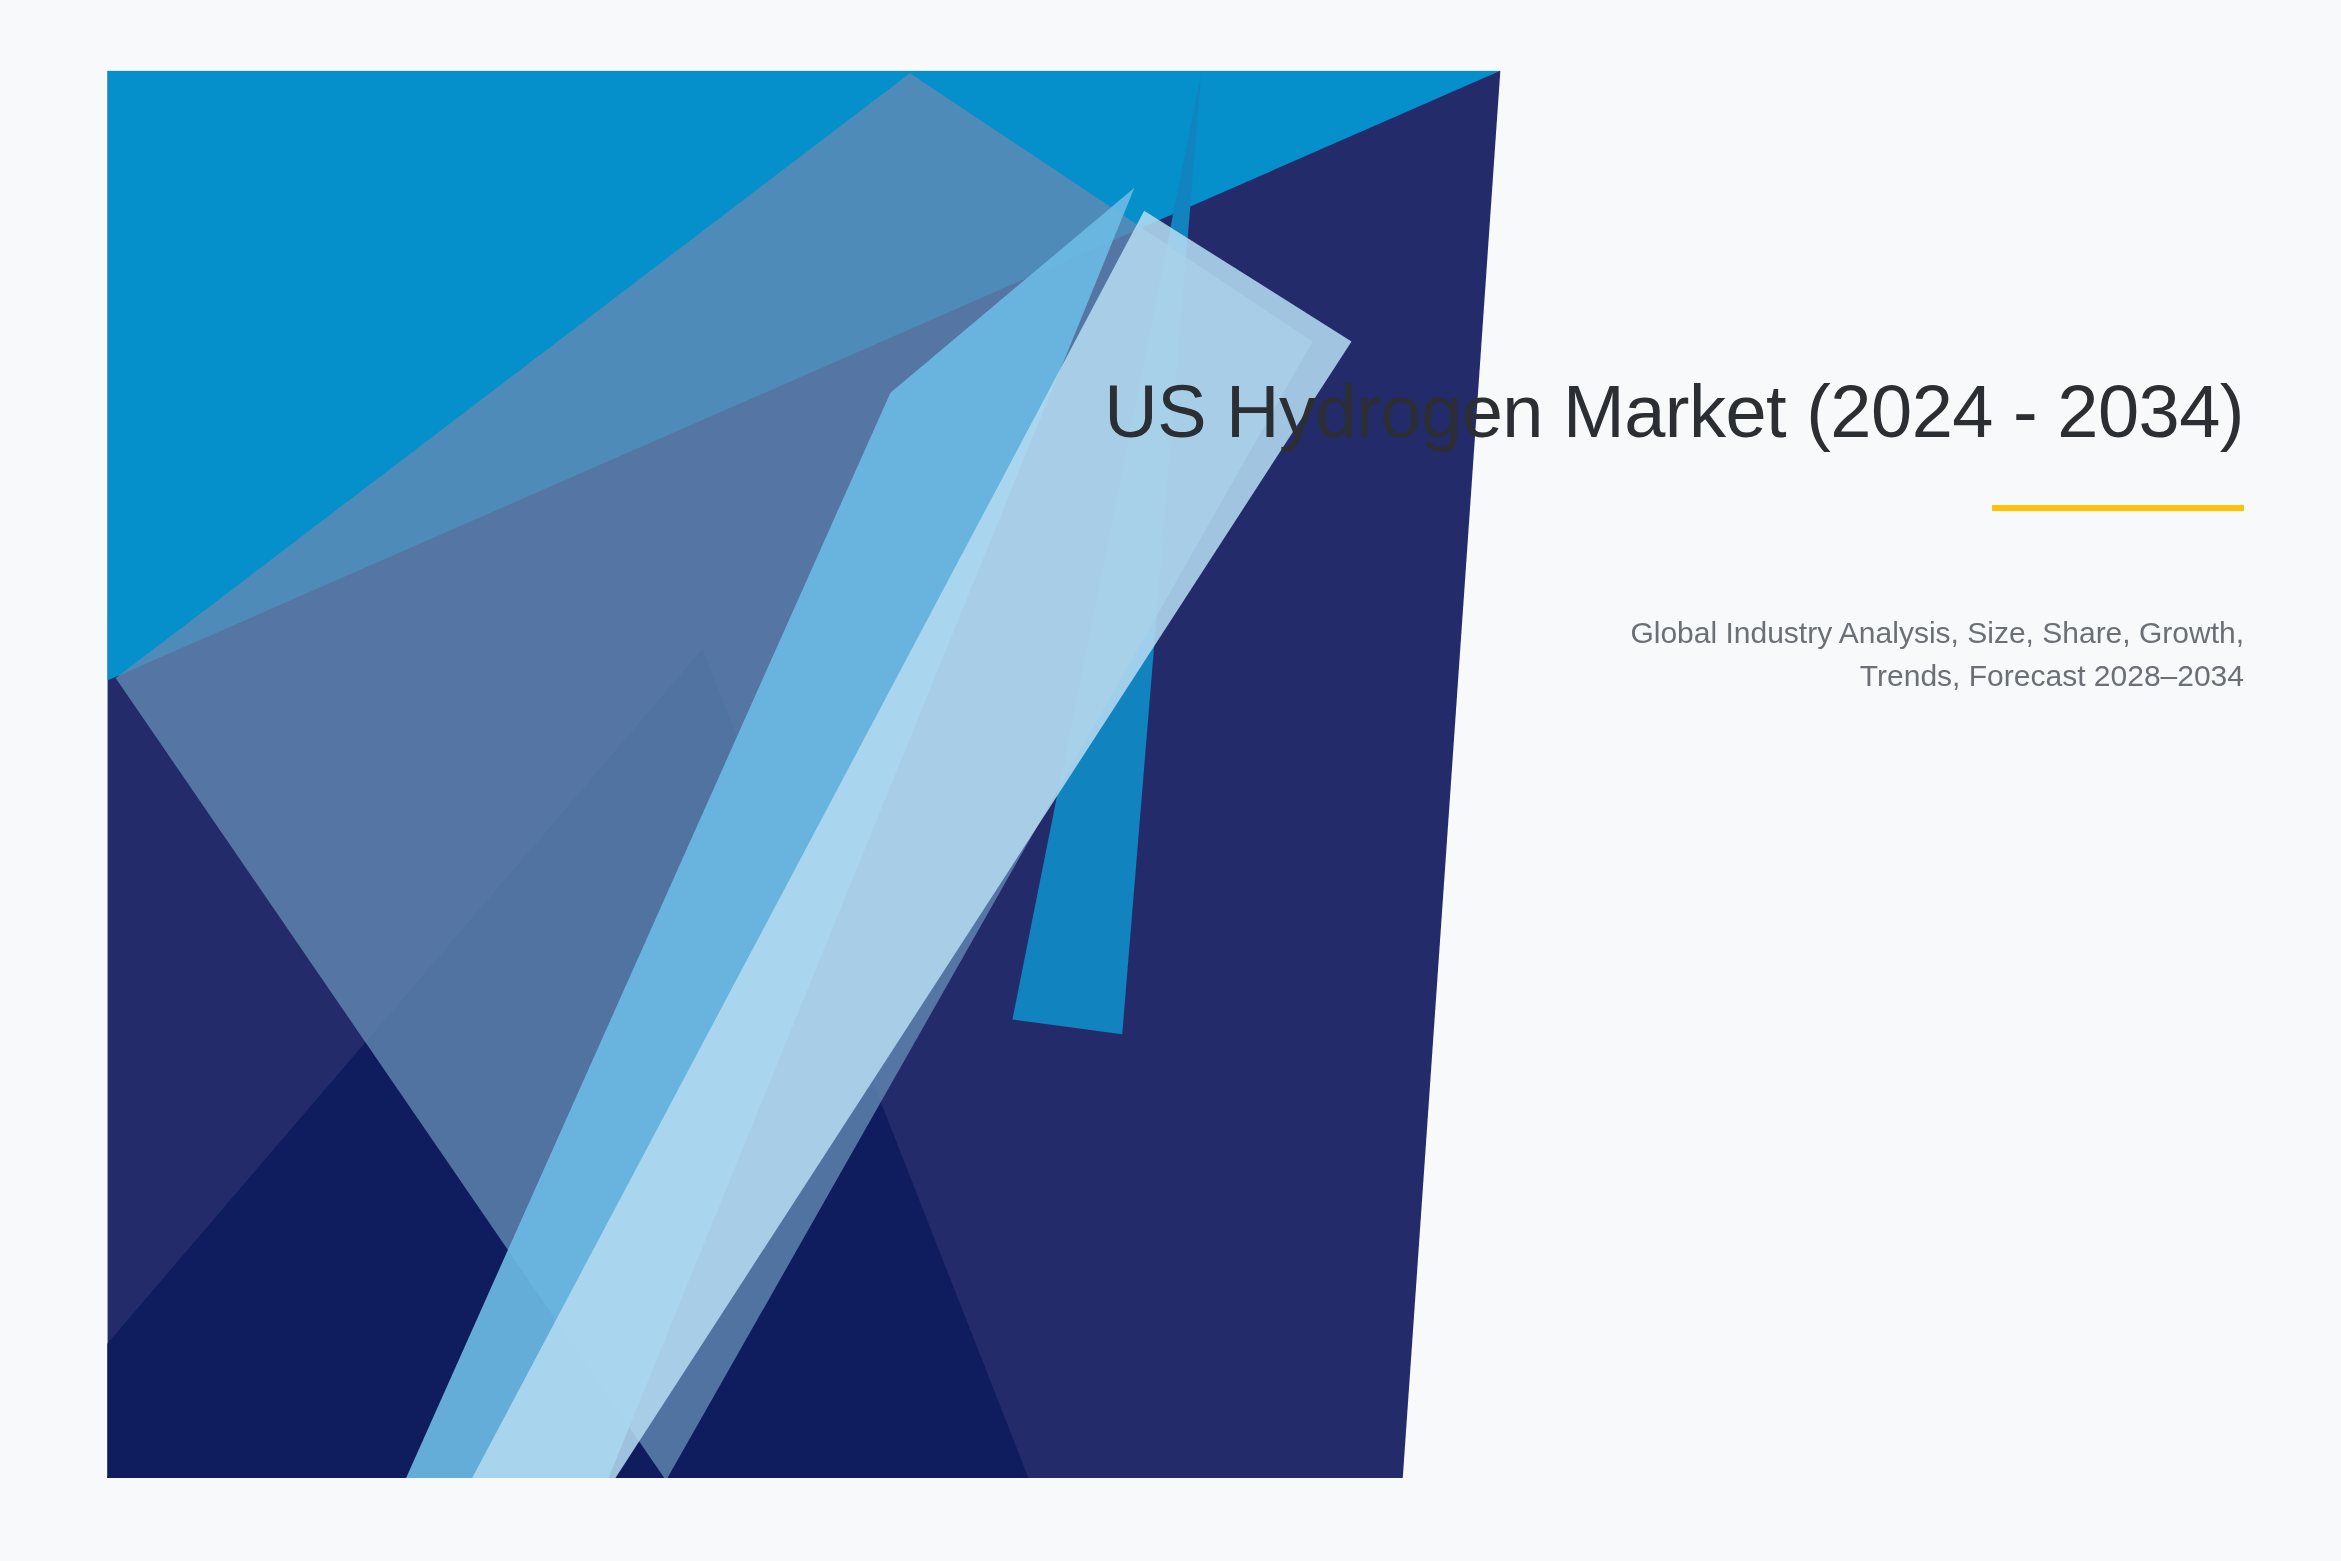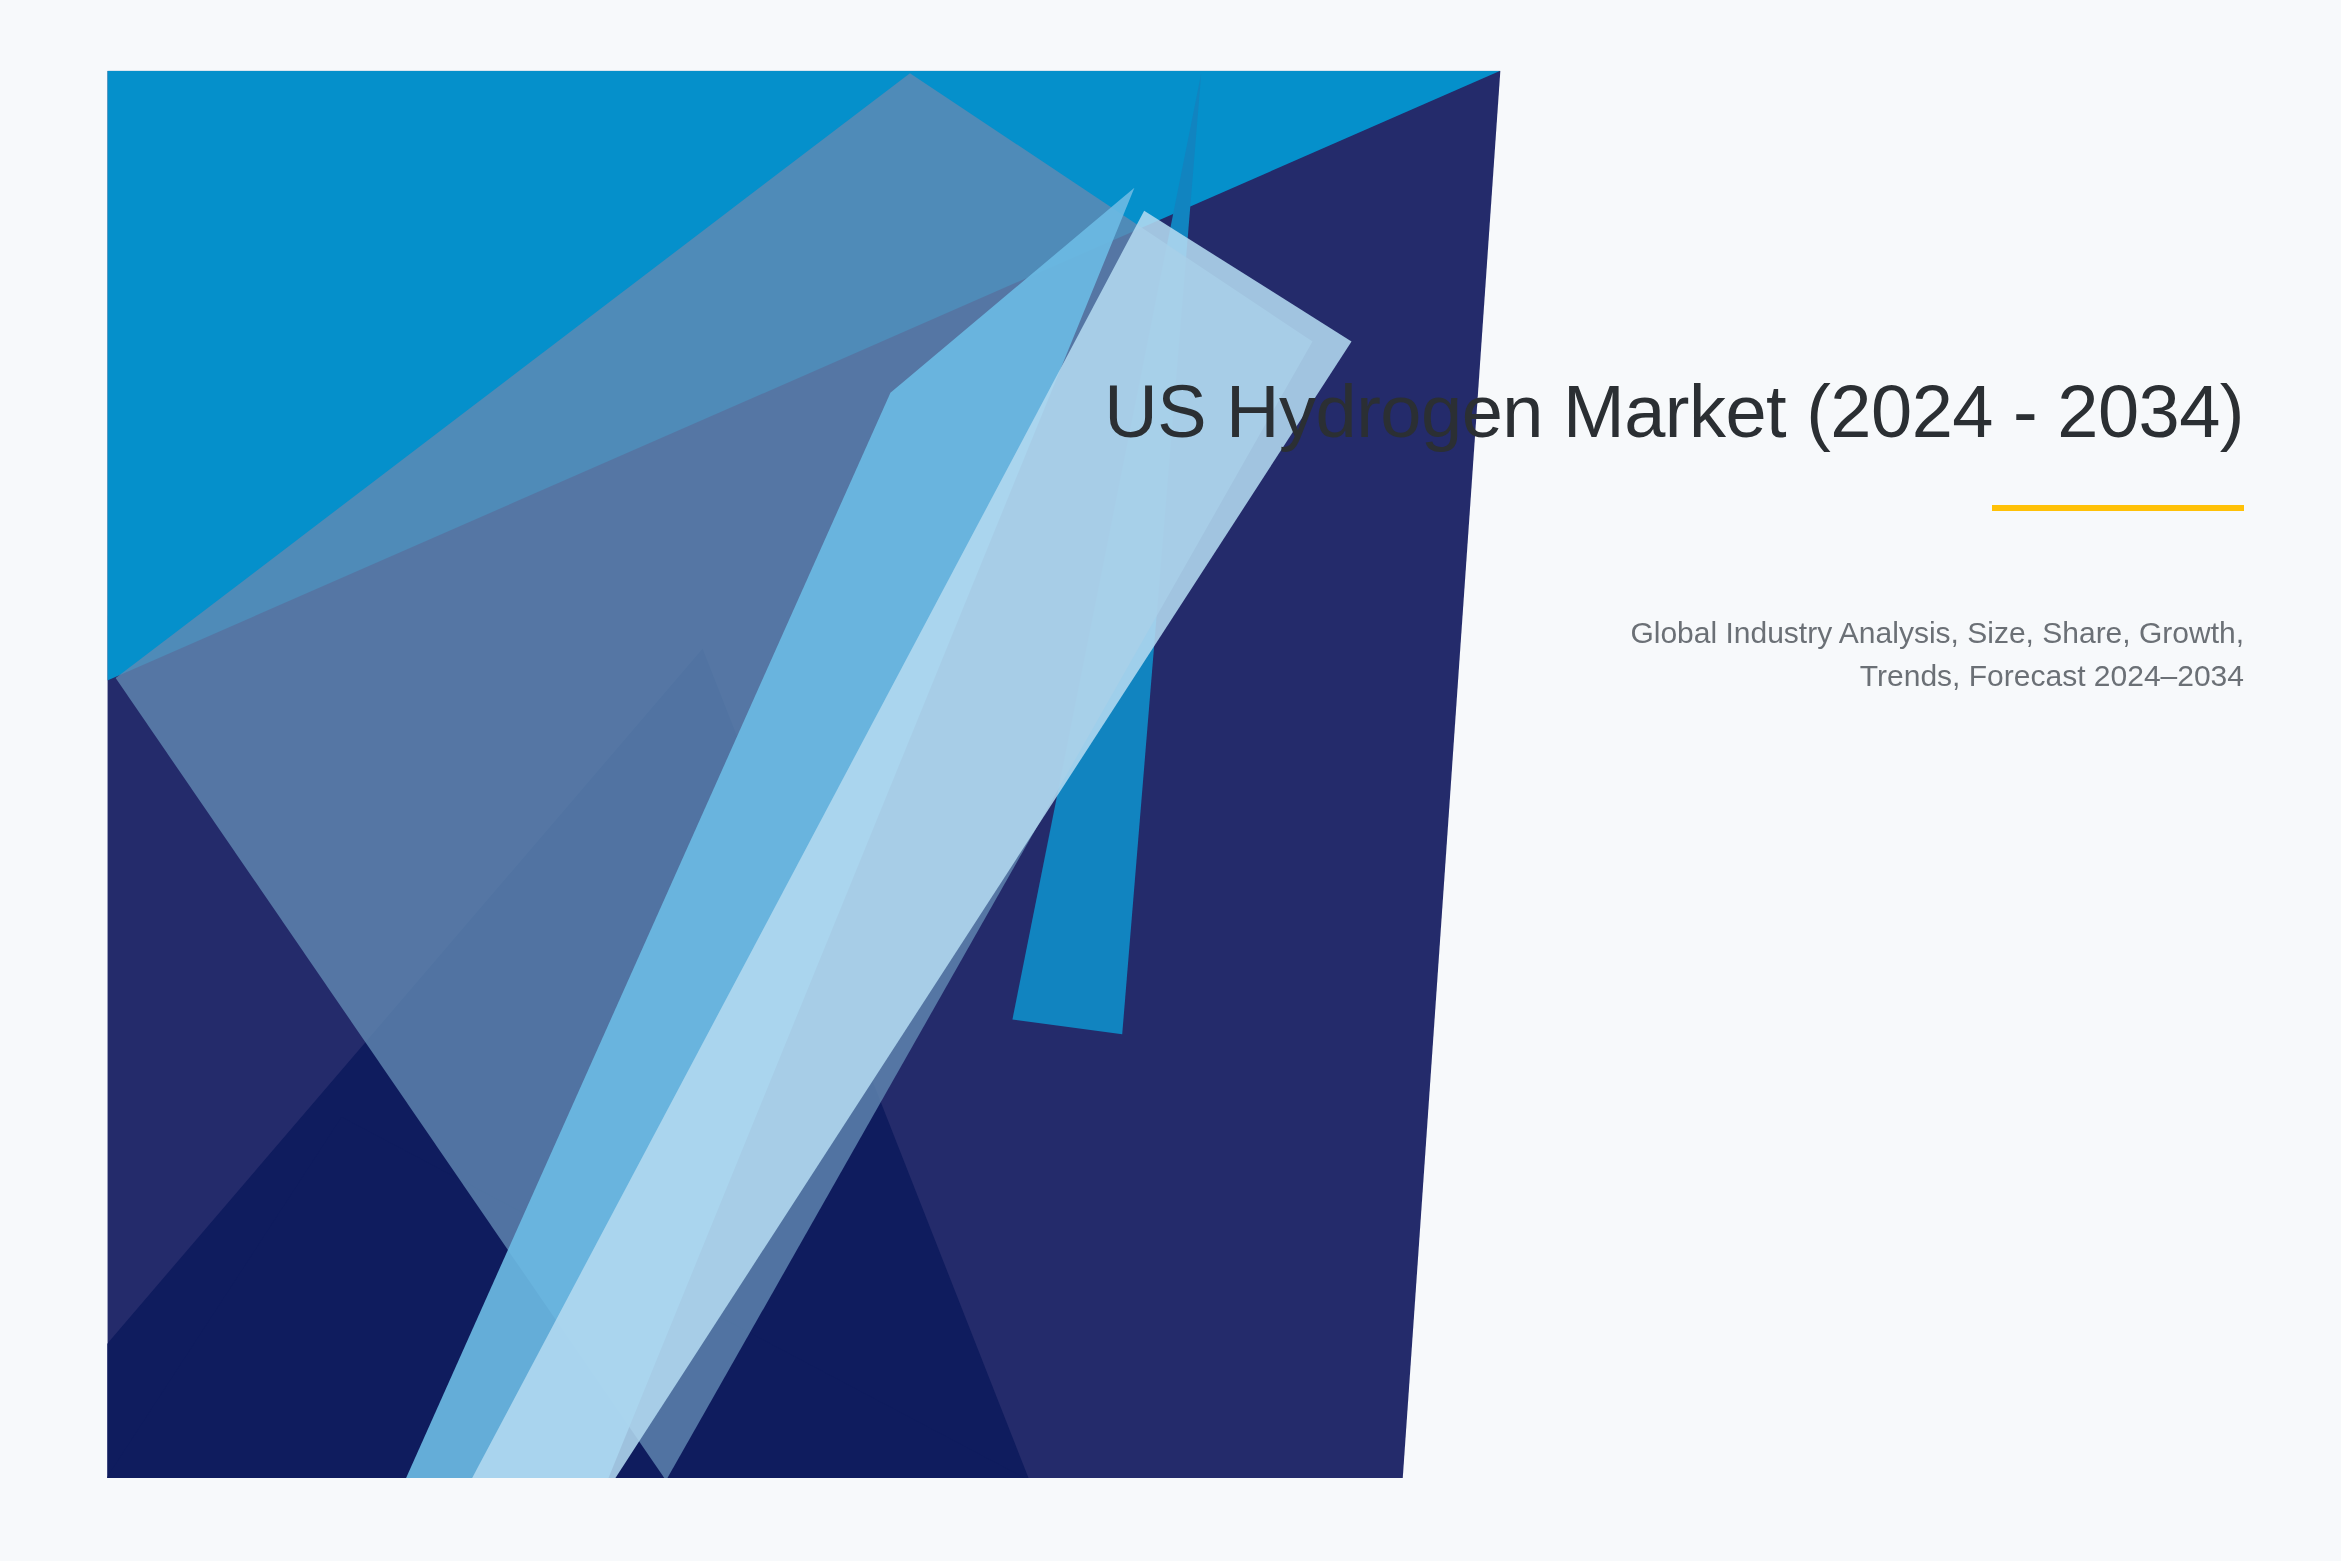--- a/index.html
+++ b/index.html
@@ -102,17 +102,17 @@
     </g>
   </svg>
 
   <div id="text-block">
     <h1 id="page-title">US Hydrogen Market (2024 - 2034)</h1>
 
     <div id="accent-rule-wrap">
       <div id="accent-rule"></div>
     </div>
 
-    <p id="page-subtitle">Global Industry Analysis, Size, Share, Growth, Trends, Forecast 2024–2034</p>
+    <p id="page-subtitle">Global Industry Analysis, Size, Share, Growth, Trends, Forecast 2028–2034</p>
   </div>
 
 </div>
 
 
 </body></html>

